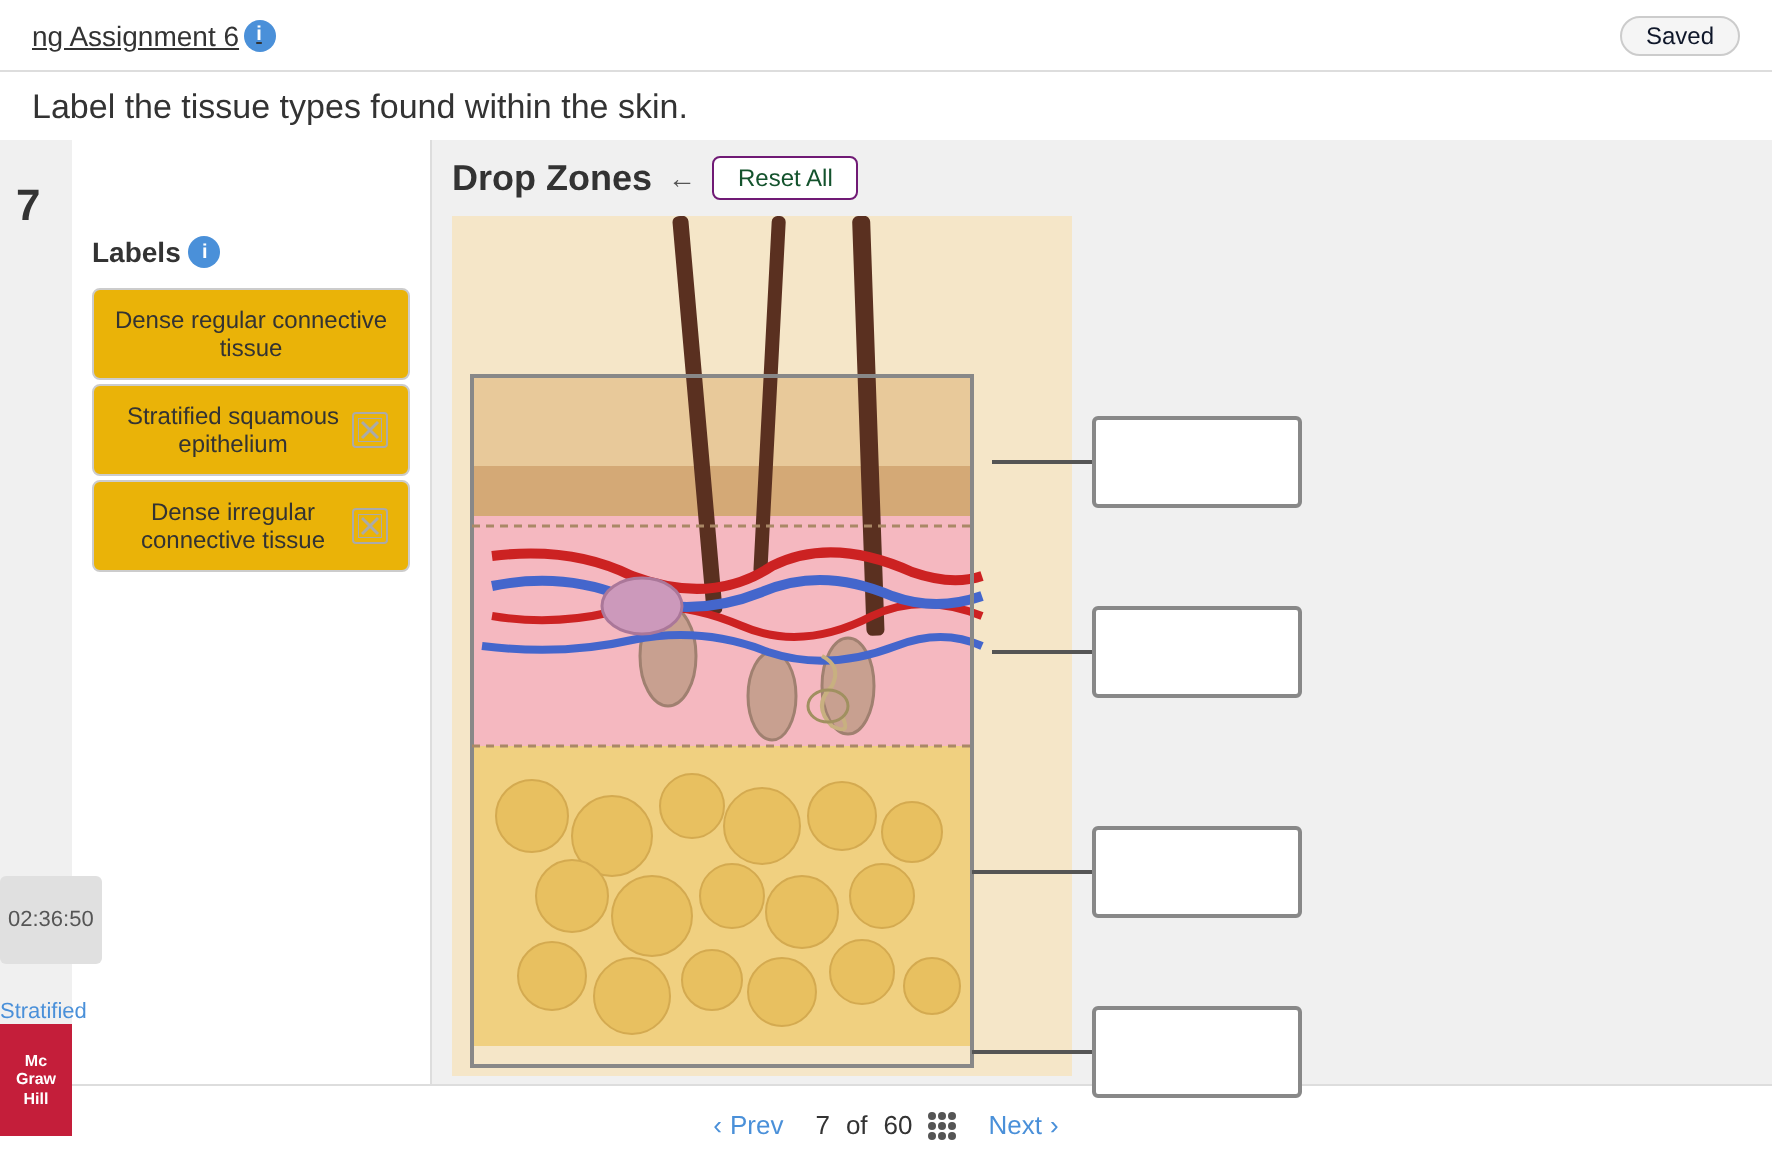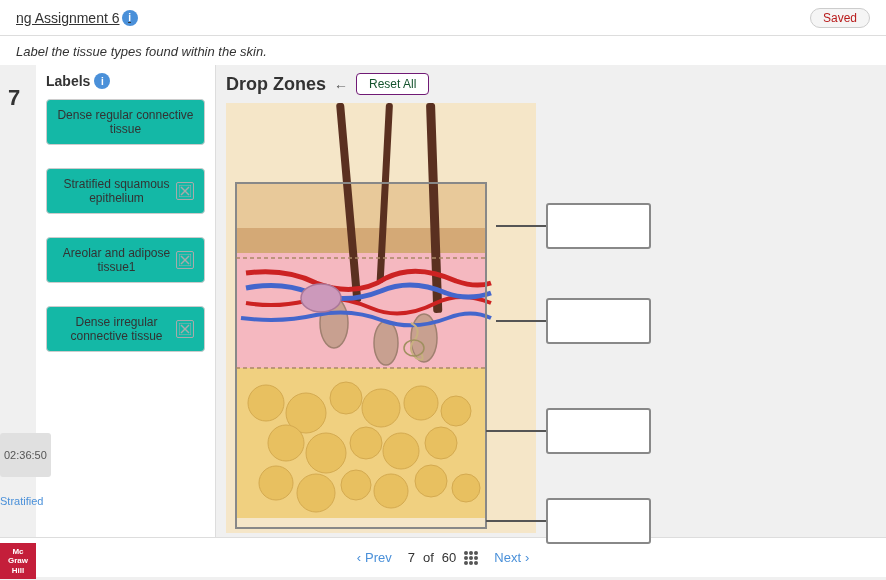--- a/index.html
+++ b/index.html
@@ -40,30 +40,29 @@
       border-radius: 50%;
       font-size: 10px;
       font-weight: bold;
     }
     .saved-badge {
       background: #f5f5f5;
       border: 1px solid #ccc;
       border-radius: 12px;
       padding: 2px 12px;
       font-size: 12px;
-      color: #b91c1c;
+      color: #0f172a;
     }
 
     
     .instruction {
       padding: 8px 16px 6px 16px;
-      font-size: 13px;
+      font-size: 17px;
       color: #333;
       background: #fff;
-      font-style: italic;
     }
 
     
     .main-content {
       display: flex;
       height: calc(580px - 36px - 32px - 40px);
       background: #f0f0f0;
     }
 
     
@@ -113,27 +112,28 @@
       padding: 8px 10px;
     }
     .labels-header {
       display: flex;
       align-items: flex-start;
       gap: 4px;
       font-size: 14px;
       font-weight: bold;
       color: #333;
       margin-bottom: 10px;
+      margin-top: 40px;
     }
     .label-card {
-      background: #14b8a6;
+      background: #eab308;
       border: 1px solid #ccc;
       border-radius: 4px;
       padding: 8px 10px;
-      margin-bottom: 23px;
+      margin-bottom: 2px;
       font-size: 12px;
       color: #333;
       text-align: center;
       cursor: grab;
       position: relative;
       display: flex;
       align-items: center;
       justify-content: space-between;
     }
     .label-card-text {
@@ -225,24 +225,24 @@
     .grid-dot {
       width: 4px;
       height: 4px;
       background: #555;
       border-radius: 50%;
     }
 
     
     .logo {
       position: absolute;
-      bottom: 1px;
+      bottom: 12px;
       left: 0;
       width: 36px;
-      height: 36px;
+      height: 56px;
       background: #c41e3a;
       display: flex;
       flex-direction: column;
       align-items: center;
       justify-content: center;
     }
     .logo-text {
       color: white;
       font-size: 8px;
       font-weight: bold;
@@ -281,30 +281,20 @@
     <div class="labels-header">
       <span>Labels</span>
       <span class="info-badge">i</span>
     </div>
 
     <div class="label-card">
       <span class="label-card-text">Dense regular connective tissue</span>
     </div>
     <div class="label-card">
       <span class="label-card-text">Stratified squamous epithelium</span>
-      <div class="label-icon">
-        <svg width="12" height="12" viewBox="0 0 12 12">
-            <rect width="12" height="12" fill="none" stroke="#aaa"></rect>
-            <line x1="2" y1="2" x2="10" y2="10" stroke="#aaa" stroke-width="1.5"></line>
-            <line x1="10" y1="2" x2="2" y2="10" stroke="#aaa" stroke-width="1.5"></line>
-          </svg>
-      </div>
-    </div>
-    <div class="label-card">
-      <span class="label-card-text">Areolar and adipose tissue1</span>
       <div class="label-icon">
         <svg width="12" height="12" viewBox="0 0 12 12">
             <rect width="12" height="12" fill="none" stroke="#aaa"></rect>
             <line x1="2" y1="2" x2="10" y2="10" stroke="#aaa" stroke-width="1.5"></line>
             <line x1="10" y1="2" x2="2" y2="10" stroke="#aaa" stroke-width="1.5"></line>
           </svg>
       </div>
     </div>
     <div class="label-card">
       <span class="label-card-text">Dense irregular connective tissue</span>

